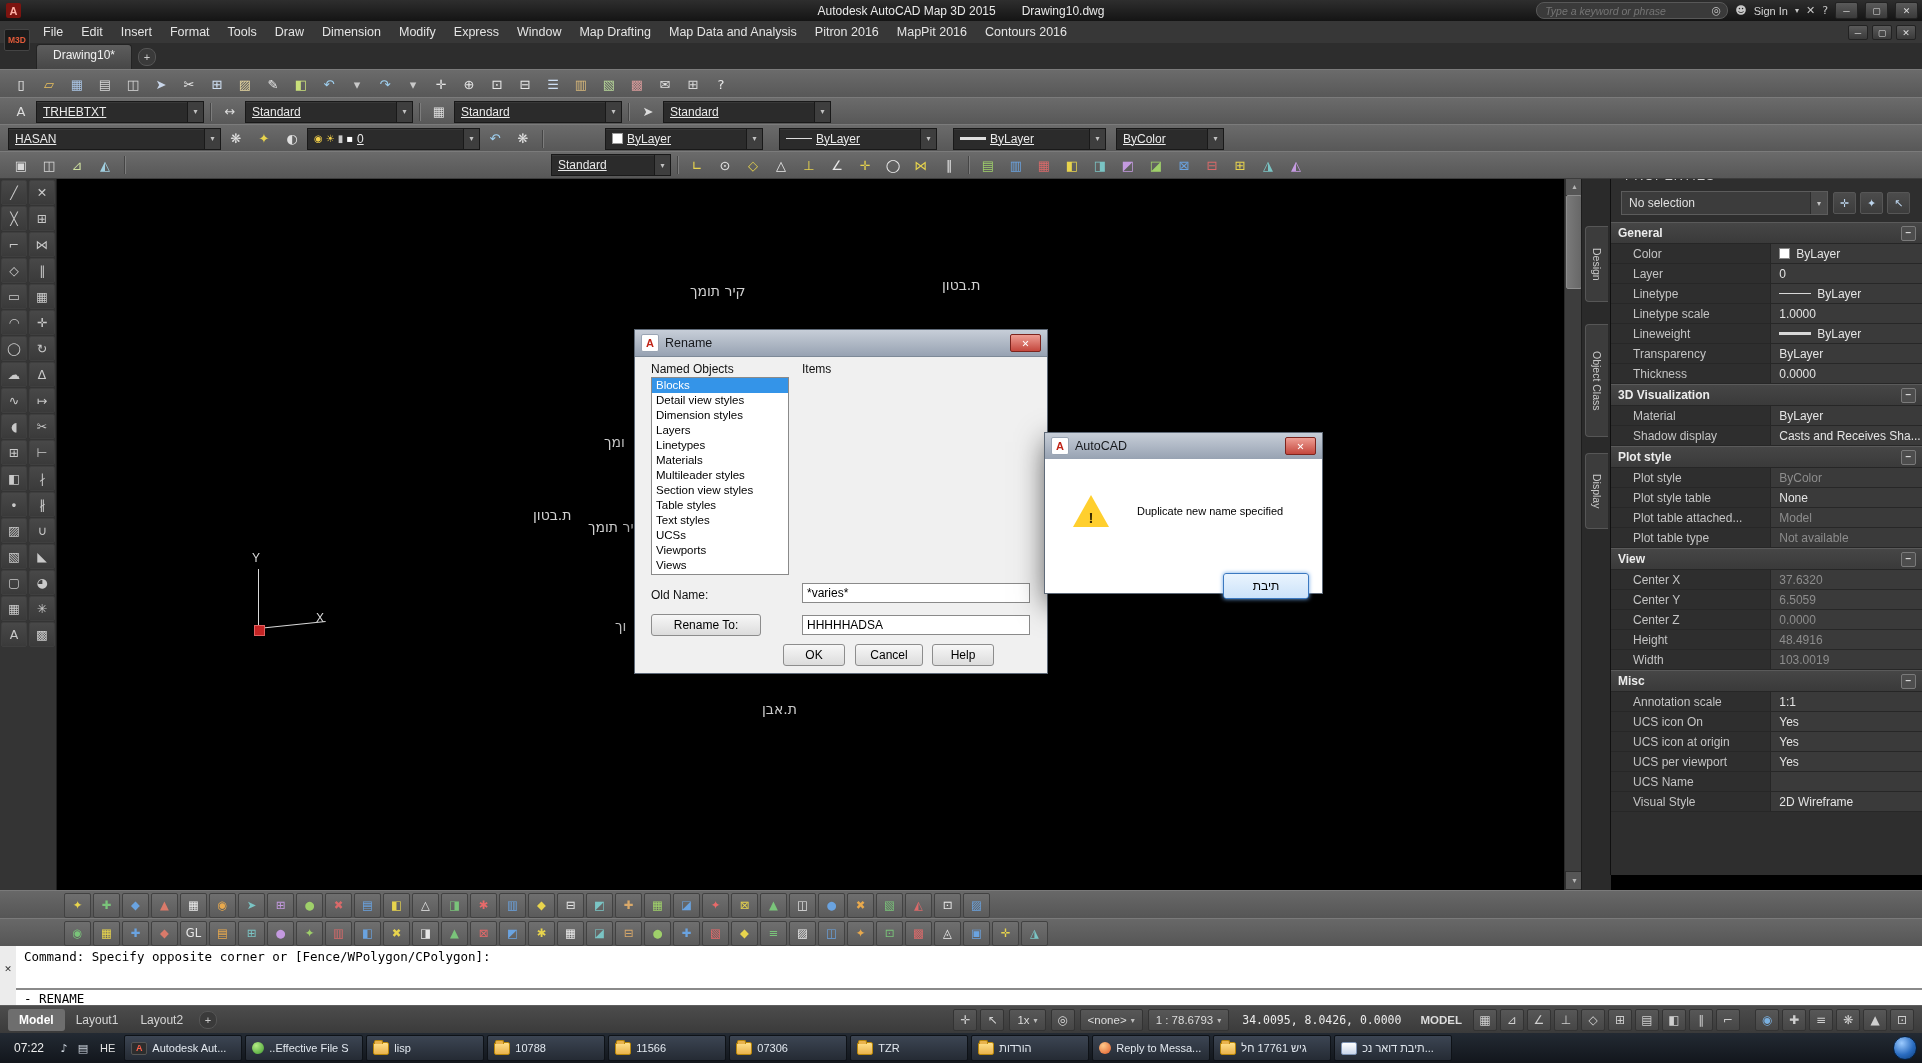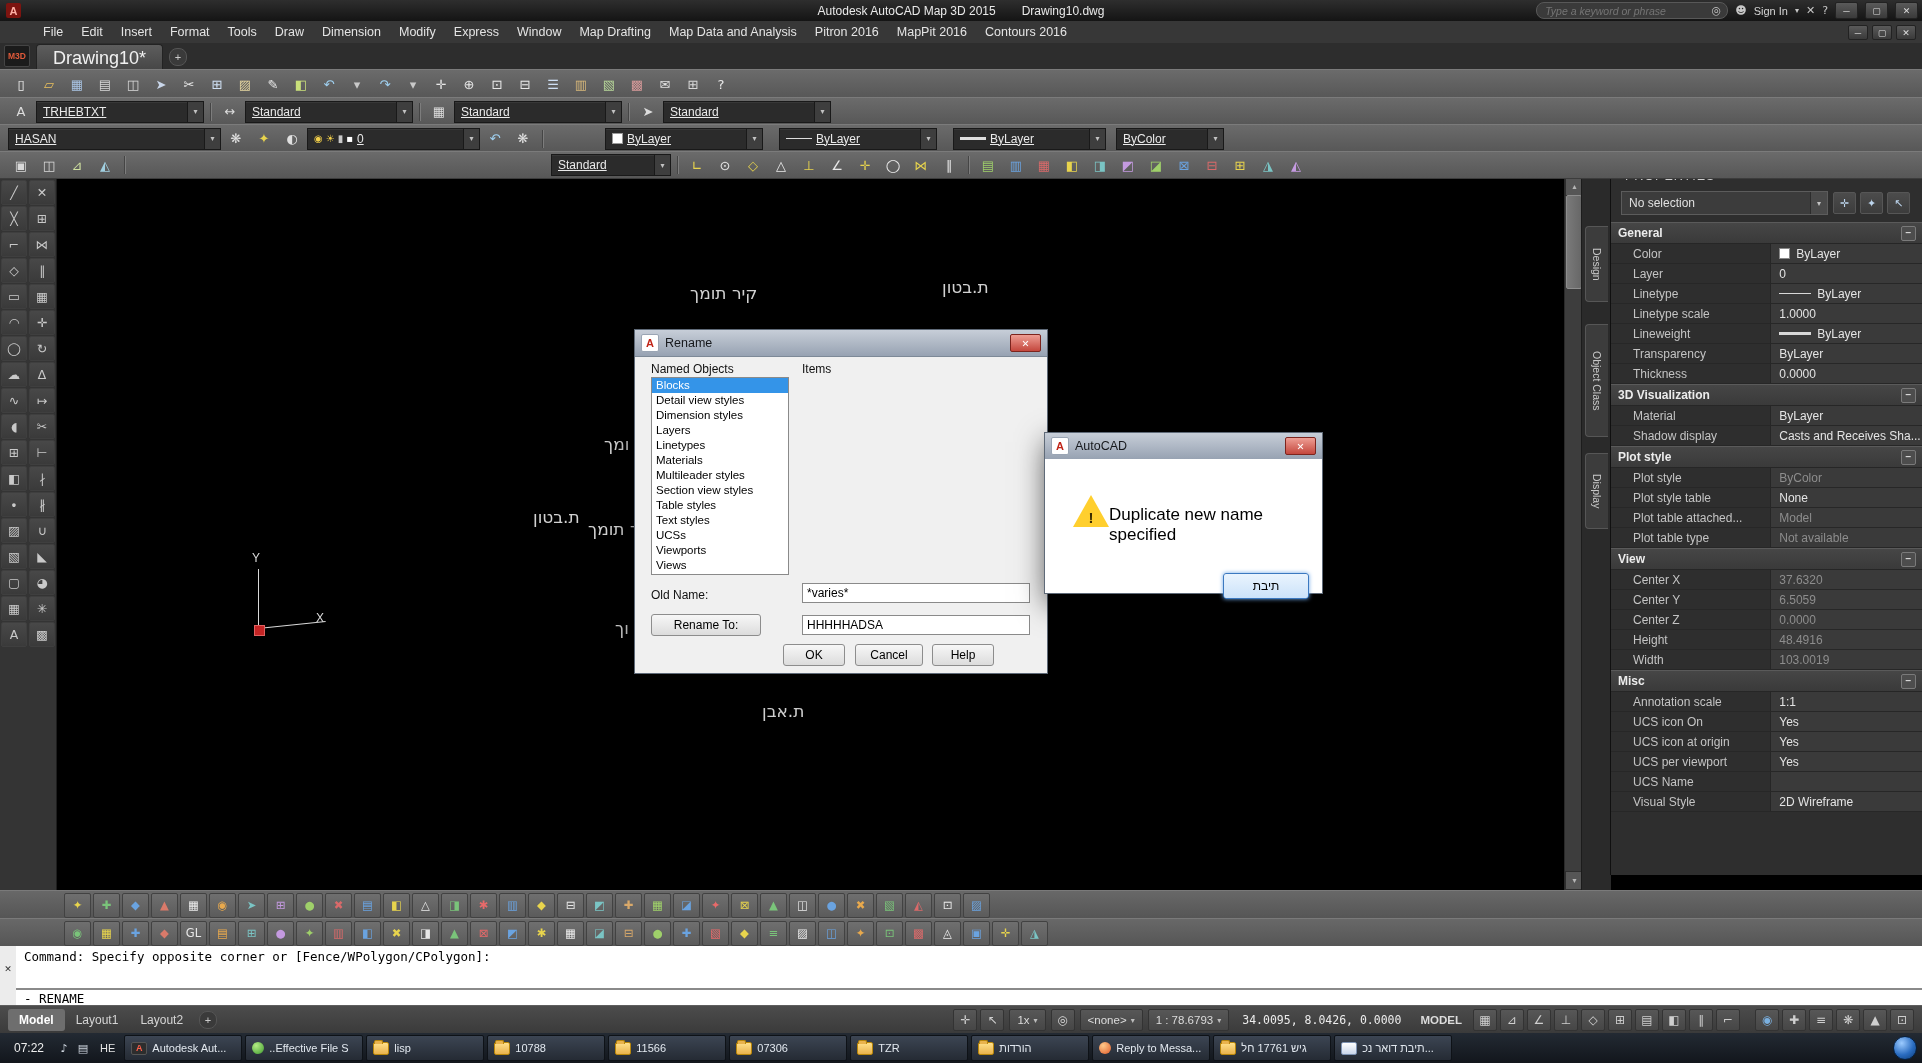--- a/index.html
+++ b/index.html
@@ -20,22 +20,22 @@
   .tb-right .ic{font-size:11px;color:#c7c7c7;}
   .signin{font-size:11px;color:#d5d5d5;}
   .winbtn{width:21px;height:15px;background:linear-gradient(#5a5a5a,#3a3a3a);border:1px solid #222;border-radius:2px;font-size:9px;color:#ddd;display:flex;align-items:center;justify-content:center;}
   
   .menubar{position:absolute;top:21px;left:0;right:0;height:22px;background:#373737;border-bottom:1px solid #222;display:flex;align-items:center;padding:0 6px 0 34px;z-index:5;}
   .menu-item{padding:3px 9px;color:#e4e4e4;font-size:12.5px;white-space:nowrap;}
   .mdi{margin-left:auto;display:flex;gap:4px;}
   .mdi .winbtn{width:18px;height:13px;}
   
   .tabbar{position:absolute;top:43px;left:0;right:0;height:26px;background:#2d2d2d;display:flex;align-items:flex-end;padding-left:4px;gap:6px;z-index:5;}
-  .m3d-badge{width:24px;height:20px;margin-bottom:2px;background:#1b1b1b;border:1px solid #444;color:#e05a3a;font-size:8.5px;font-weight:bold;display:flex;align-items:center;justify-content:center;border-radius:2px;}
-  .doc-tab{height:21px;background:linear-gradient(#5d5d5d,#474747);border:1px solid #232323;border-bottom:none;border-radius:4px 4px 0 0;color:#f1f1f1;font-size:18px;padding:3px 16px 0 16px;}
+  .m3d-badge{width:24px;height:20px;margin-bottom:18px;background:#1b1b1b;border:1px solid #444;color:#e05a3a;font-size:8.5px;font-weight:bold;display:flex;align-items:center;justify-content:center;border-radius:2px;}
+  .doc-tab{height:21px;background:linear-gradient(#5d5d5d,#474747);border:1px solid #232323;border-bottom:none;border-radius:4px 4px 0 0;color:#f1f1f1;font-size:12px;padding:3px 16px 0 16px;}
   .tab-plus{width:16px;height:16px;margin-bottom:3px;border:1px solid #555;border-radius:8px;color:#ccc;font-size:11px;display:flex;align-items:center;justify-content:center;background:#3a3a3a;}
   
   .tbrow{position:absolute;left:0;right:0;display:flex;align-items:center;gap:2px;padding:0 8px;background:linear-gradient(#6b6b6b,#575757);border-top:1px solid #7b7b7b;border-bottom:1px solid #3c3c3c;z-index:4;}
   .tb1{top:69px;height:28px;}
   .tb2{top:97px;height:27px;}
   .tb3{top:124px;height:27px;}
   .tb4{top:151px;height:26px;}
   .ticon{width:24px;height:22px;flex:0 0 auto;display:flex;align-items:center;justify-content:center;font-size:13px;font-family:"DejaVu Sans",sans-serif;border:1px solid transparent;border-radius:2px;color:#ddd;}
   .combo{height:20px;background:#2b2b2b;border:1px solid #191919;display:flex;align-items:center;color:#eaeaea;font-size:12px;padding-left:6px;gap:4px;flex:0 0 auto;box-shadow:inset 0 1px 0 rgba(255,255,255,.06);}
   .combo .cval{flex:1;white-space:nowrap;overflow:hidden;text-decoration:underline;}
@@ -44,21 +44,21 @@
   .sw-white{width:9px;height:9px;background:#fff;border:1px solid #999;flex:0 0 auto;}
   .ln-thin{width:26px;height:1px;background:#ddd;flex:0 0 auto;}
   .ln-thick{width:26px;height:3px;background:#ddd;flex:0 0 auto;}
   .state-ic{font-size:10px;font-family:"DejaVu Sans",sans-serif;flex:0 0 auto;}
   
   .left-tools{position:absolute;left:0;top:177px;width:56px;height:713px;background:#343434;border-right:1px solid #1e1e1e;display:flex;z-index:3;}
   .ltcol{width:28px;display:flex;flex-direction:column;align-items:center;padding-top:3px;gap:1px;}
   .lticon{width:24px;height:23px;display:flex;align-items:center;justify-content:center;font-size:12.5px;font-family:"DejaVu Sans",sans-serif;color:#c9c9c9;border:1px solid #3f3f3f;border-radius:2px;background:linear-gradient(#484848,#3a3a3a);}
   
   .canvas{position:absolute;left:56px;top:177px;width:1508px;height:713px;background:#000;overflow:hidden;z-index:1;}
-  .cv-label{position:absolute;color:#d2d2d2;font-size:17px;font-family:"DejaVu Sans",sans-serif;white-space:nowrap;}
+  .cv-label{position:absolute;color:#d2d2d2;font-size:14px;font-family:"DejaVu Sans",sans-serif;white-space:nowrap;}
   .ucs{position:absolute;left:190px;top:378px;width:150px;height:90px;}
   .ucs-y{position:absolute;left:12px;top:14px;width:1px;height:60px;background:#d9d9d9;}
   .ucs-x{position:absolute;left:12px;top:73px;width:68px;height:1px;background:#d9d9d9;transform:rotate(-6deg);transform-origin:left center;}
   .ucs-lb{position:absolute;color:#d9d9d9;font-size:12px;}
   .ucs-origin{position:absolute;left:8px;top:70px;width:9px;height:9px;background:#c42424;border:1px solid #e06060;}
   
   .vscroll{position:absolute;left:1564px;top:177px;width:17px;height:713px;background:#3d3d3d;border-left:1px solid #2a2a2a;z-index:2;}
   .vs-btn{position:absolute;left:0;width:17px;height:17px;background:#565656;color:#b5b5b5;font-size:7px;display:flex;align-items:center;justify-content:center;border:1px solid #2e2e2e;}
   .vs-thumb{position:absolute;left:1px;top:18px;width:14px;height:92px;background:linear-gradient(90deg,#7a7a7a,#676767);border:1px solid #8e8e8e;border-radius:2px;}
   
@@ -123,21 +123,21 @@
   .dlg-rename{left:634px;top:329px;width:412px;height:343px;z-index:40;}
   .dlg-lbl{position:absolute;font-size:12px;color:#111;}
   .lst{position:absolute;background:#fff;border:1px solid #8a8a8a;overflow:hidden;}
   .lst .li{height:15px;line-height:15px;padding:0 4px;font-size:11.5px;color:#000;white-space:nowrap;}
   .lst .li.sel{background:#3494e8;color:#fff;}
   .txt{position:absolute;background:#fff;border:1px solid #8a8a8a;font-size:12px;color:#000;padding:0 4px;font-family:inherit;outline:none;}
   .btn{position:absolute;background:linear-gradient(#f7f7f7,#dcdcdc);border:1px solid #8d8d8d;border-radius:3px;font-size:12px;color:#000;display:flex;align-items:center;justify-content:center;}
   .dlg-warn{left:1044px;top:432px;width:277px;height:160px;z-index:50;}
   .warn-body{position:absolute;left:0;right:0;top:26px;bottom:0;background:#fff;}
   .warn-tri{position:absolute;left:28px;top:36px;width:36px;height:31px;background:#ffcf2e;clip-path:polygon(50% 0,100% 100%,0 100%);display:flex;align-items:flex-end;justify-content:center;color:#3a2c00;font-weight:bold;font-size:15px;padding-bottom:1px;}
-  .warn-msg{position:absolute;left:64px;top:46px;font-size:17px;color:#000;}
+  .warn-msg{position:absolute;left:92px;top:46px;font-size:11px;color:#000;}
   .btn-ok-he{position:absolute;left:178px;top:114px;width:84px;height:24px;background:linear-gradient(#eaf4fe,#cbe2f9);border:1px solid #3c79c0;box-shadow:0 0 4px #6fa8e8;border-radius:3px;font-size:12px;color:#000;display:flex;align-items:center;justify-content:center;}
 </style>
 </head>
 <body>
 
 <div class="titlebar">
   <span class="app-logo">A</span>
   <div class="title-text">
     <span>Autodesk AutoCAD Map 3D 2015</span>
     <span>Drawing10.dwg</span>

